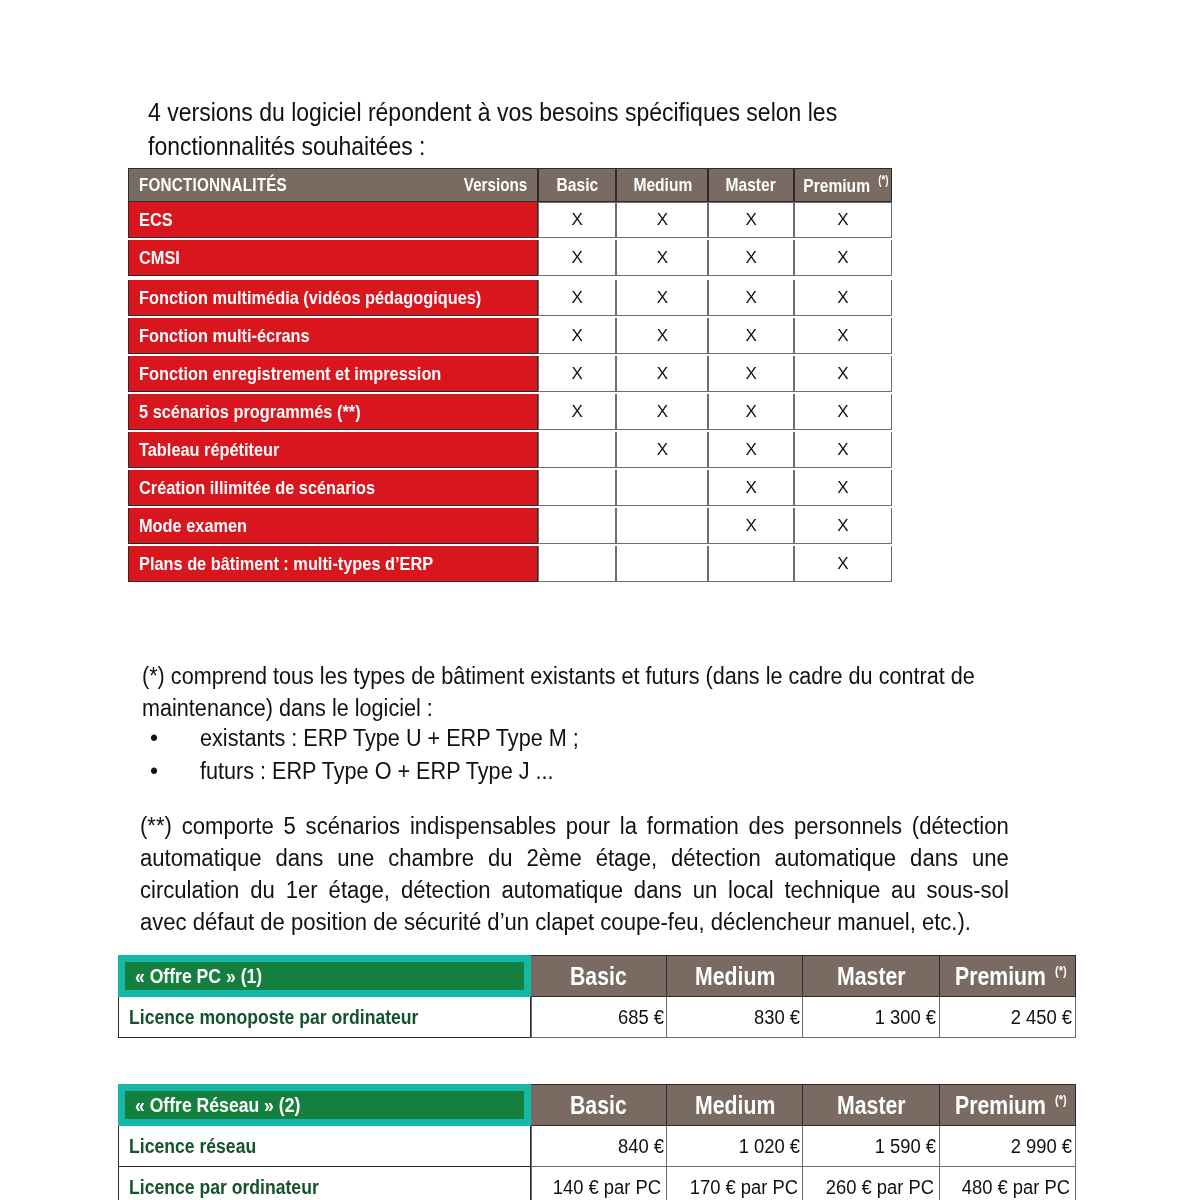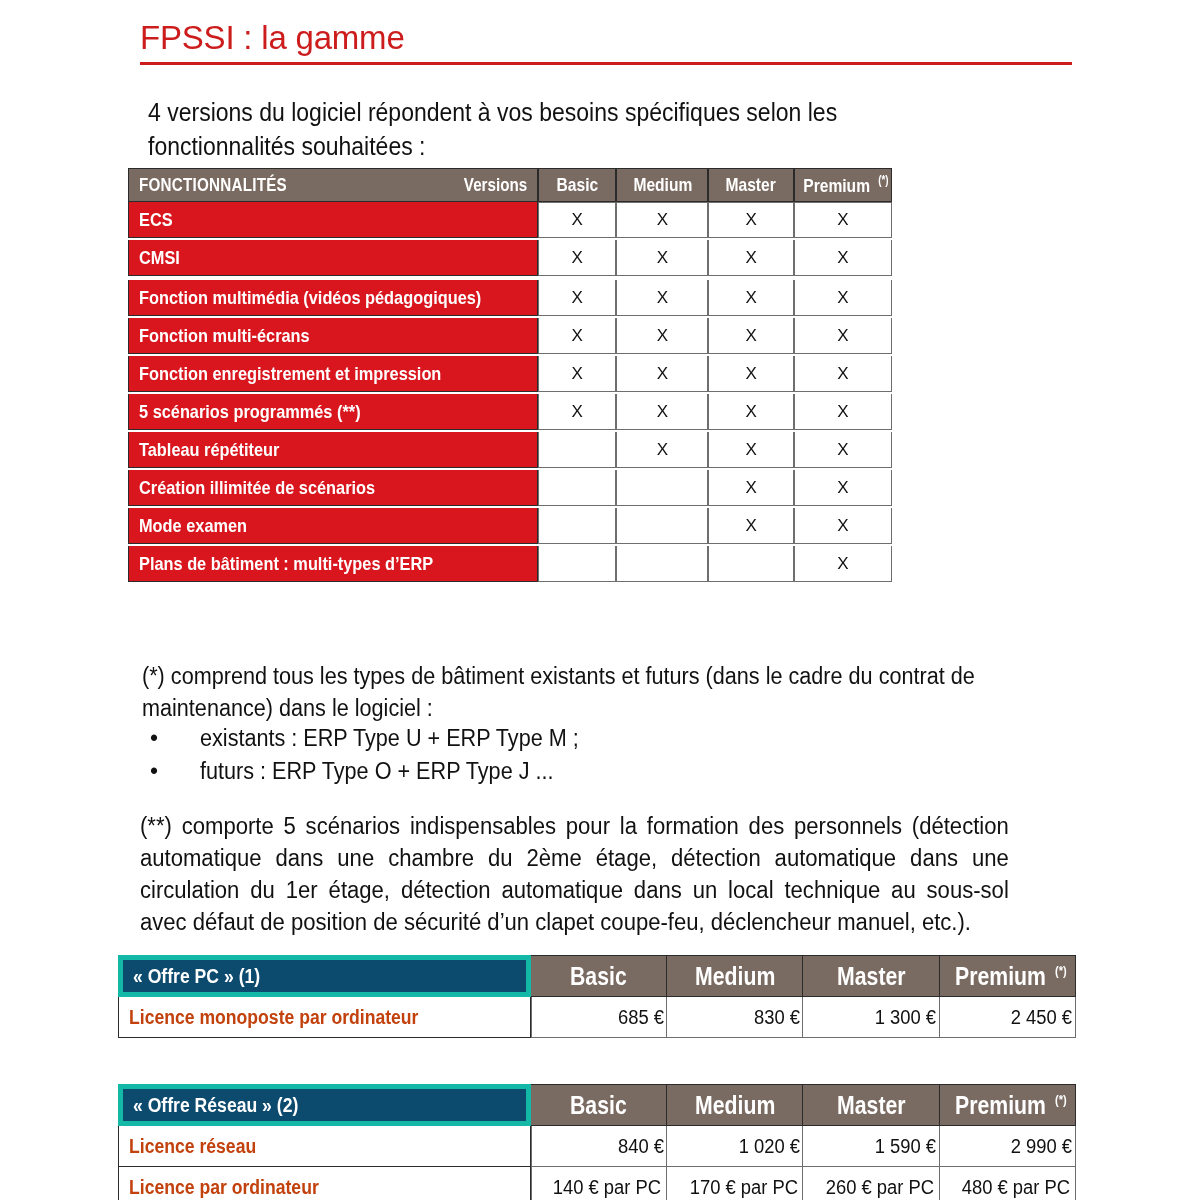--- a/index.html
+++ b/index.html
@@ -138,26 +138,26 @@
     width: 958px;
     border-collapse: separate;
     border-spacing: 0;
   }
   #price-pc { top: 955px; }
   #price-net { top: 1084px; }
 
   .price-table td { padding: 0; }
 
   .ph-red {
-    background: #0c4a6e;
+    background: #15803d;
     color: #fff;
     font-weight: bold;
     font-size: 20px;
     height: 42px;
-    border: 5px solid #14b8a6;
+    border: 7px solid #14b8a6;
     padding-left: 10px !important;
     width: 412px;
     white-space: nowrap;
   }
   .ph-red span { display:inline-block; transform: scaleX(0.88); transform-origin:left center; }
 
   .ph-brown {
     background: #7a6b62;
     color: #fff;
     font-weight: bold;
@@ -166,21 +166,21 @@
     border: 1px solid #2b2b2b;
     border-left: 0;
     text-align: center;
     width: 136px;
   }
   .ph-brown span { display:inline-block; transform: scaleX(0.85); }
   .ph-brown .sup2 { font-size: 13px; vertical-align: super; }
 
   .prow-label {
     background: #fff;
-    color: #c2410c;
+    color: #14532d;
     font-weight: bold;
     font-size: 20px;
     height: 41px;
     border: 1px solid #2b2b2b;
     border-top: 0;
     padding-left: 10px !important;
     white-space: nowrap;
   }
   .prow-label span { display:inline-block; transform: scaleX(0.88); transform-origin:left center; }
 
@@ -196,24 +196,20 @@
     white-space: nowrap;
   }
   .pcell span { display:inline-block; transform: scaleX(0.92); }
   .pcell.firstcol { border-left: 1px solid #6e6e6e; }
 </style>
 </head>
 <body>
 
 <div class="page">
 
-  <div class="title-block">
-    <div class="title">FPSSI : la gamme</div>
-    <div class="title-rule"></div>
-  </div>
 
   <div class="intro">4 versions du logiciel répondent à vos besoins spécifiques selon les fonctionnalités souhaitées :</div>
 
   <table class="feat-table" id="feat-table">
     <thead>
       <tr>
         <th class="fh fh-left">
           <span class="fl">FONCTIONNALITÉS</span>
           <span class="fr">Versions</span>
         </th>

